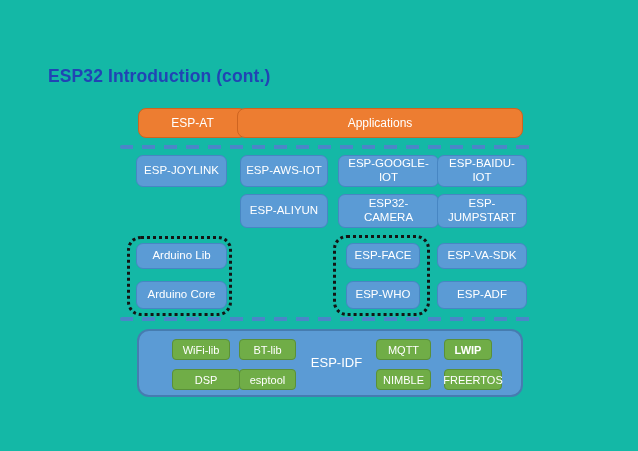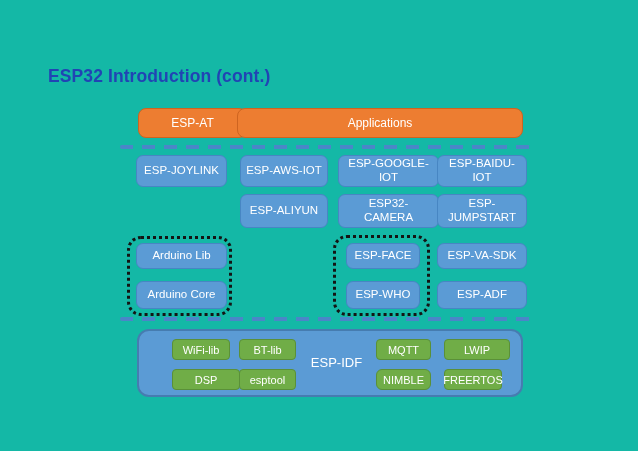--- a/index.html
+++ b/index.html
@@ -69,24 +69,24 @@
   .gbox{
     position:absolute;height:21px;
     background:#70AD47;border:1.5px solid #5A9038;border-radius:4px;
     color:#ffffff;font-size:11px;
     display:flex;align-items:center;justify-content:center;
     box-sizing:border-box;
   }
   .g-wifi{left:33px;top:8px;width:58px;}
   .g-bt{left:100px;top:8px;width:57px;}
   .g-mqtt{left:237px;top:8px;width:55px;}
-  .g-lwip{left:305px;top:8px;width:66px;}
+  .g-lwip{left:305px;top:8px;width:48px;font-weight:bold;}
   .g-dsp{left:33px;top:38px;width:68px;}
   .g-esptool{left:100px;top:38px;width:57px;}
-  .g-nimble{left:237px;top:38px;width:55px;border-radius:6px;}
+  .g-nimble{left:237px;top:38px;width:55px;}
   .g-freertos{left:305px;top:38px;width:58px;}
 </style>
 </head>
 <body>
 
 <div class="slide">
 
   <div class="page-title">ESP32 Introduction (cont.)</div>
 
   <div class="obox esp-at">ESP-AT</div>

